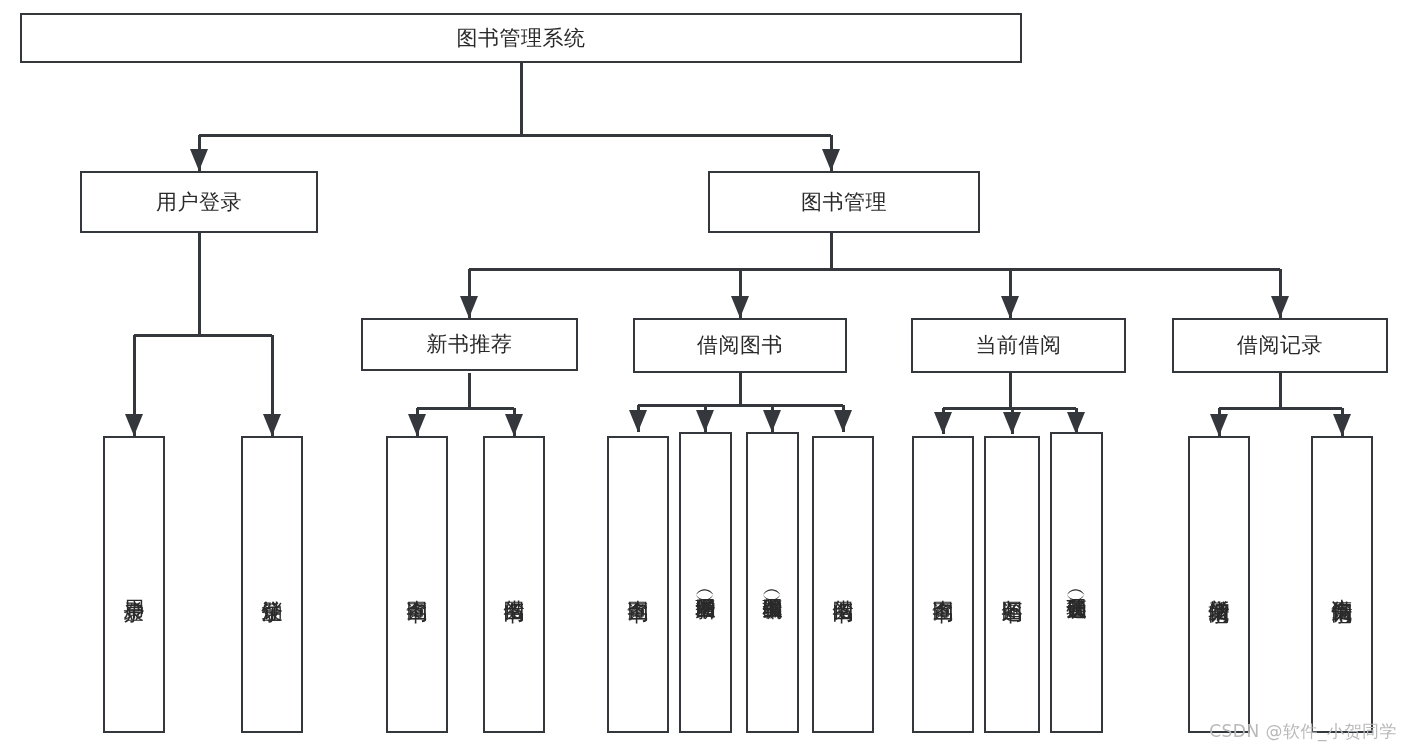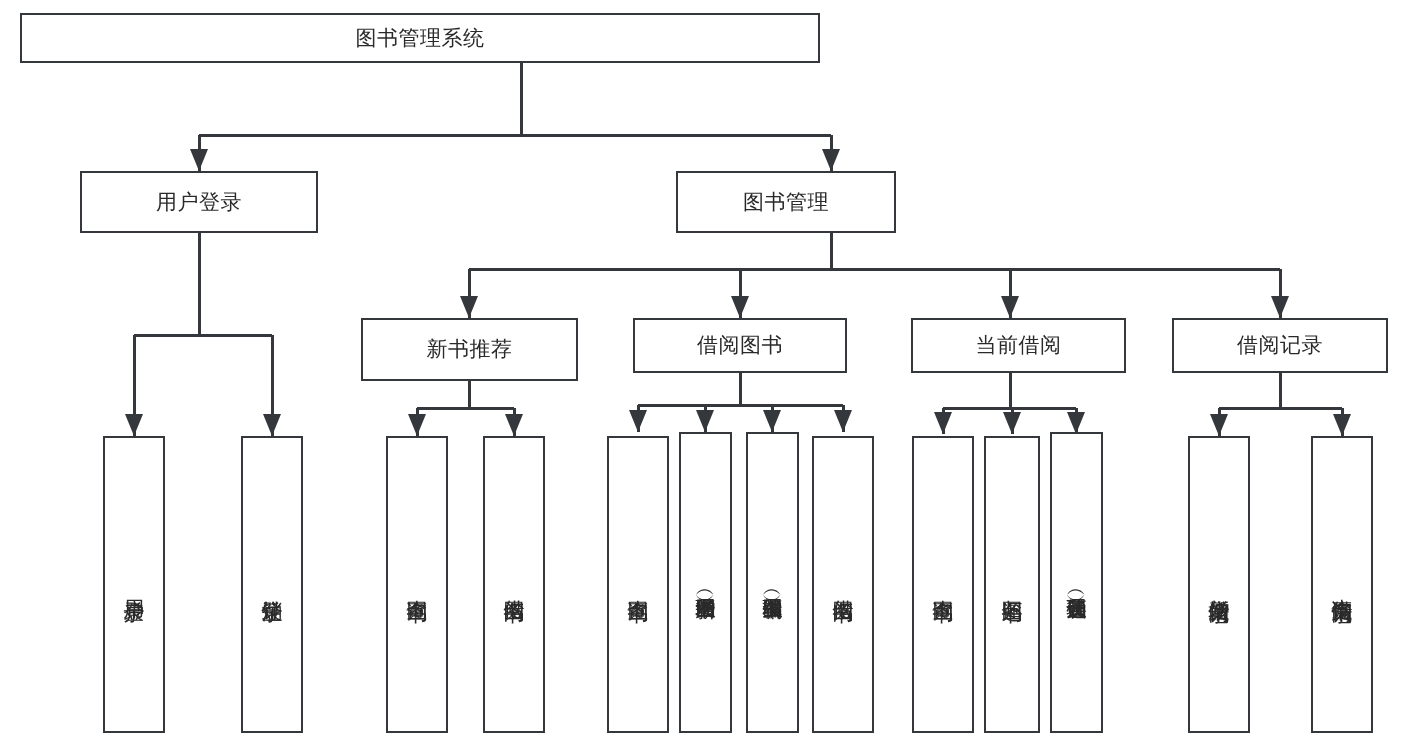--- a/index.html
+++ b/index.html
@@ -124,30 +124,30 @@
       <path d="M 1067 412 L 1085 412 L 1076 434 Z" fill="#34383c"></path>
       <line x1="1280" y1="373" x2="1280" y2="408" stroke="#34383c" stroke-width="3" shape-rendering="crispEdges"></line>
       <line x1="1219" y1="408" x2="1342" y2="408" stroke="#34383c" stroke-width="3" shape-rendering="crispEdges"></line>
       <line x1="1219" y1="408" x2="1219" y2="436" stroke="#34383c" stroke-width="3" shape-rendering="crispEdges"></line>
       <path d="M 1210 414 L 1228 414 L 1219 436 Z" fill="#34383c"></path>
       <line x1="1342" y1="408" x2="1342" y2="436" stroke="#34383c" stroke-width="3" shape-rendering="crispEdges"></line>
       <path d="M 1333 414 L 1351 414 L 1342 436 Z" fill="#34383c"></path>
     </svg>
 
   <div id="nodes-layer">
-      <div class="node horiz" style="left: 20px; top: 13px; width: 800px; height: 50px;">
+      <div class="node horiz" style="left: 20px; top: 13px; width: 1002px; height: 50px;">
         <span class="label">图书管理系统</span>
       </div>
       <div class="node horiz" style="left: 80px; top: 171px; width: 238px; height: 62px;">
         <span class="label">用户登录</span>
       </div>
-      <div class="node horiz" style="left: 676px; top: 171px; width: 220px; height: 62px;">
+      <div class="node horiz" style="left: 708px; top: 171px; width: 272px; height: 62px;">
         <span class="label">图书管理</span>
       </div>
-      <div class="node horiz" style="left: 361px; top: 318px; width: 217px; height: 63px;">
+      <div class="node horiz" style="left: 361px; top: 318px; width: 217px; height: 53px;">
         <span class="label">新书推荐</span>
       </div>
       <div class="node horiz" style="left: 633px; top: 318px; width: 214px; height: 55px;">
         <span class="label">借阅图书</span>
       </div>
       <div class="node horiz" style="left: 903px; top: 318px; width: 215px; height: 55px; margin-left: 8px;">
         <span class="label">当前借阅</span>
       </div>
       <div class="node horiz" style="left: 1172px; top: 318px; width: 216px; height: 55px;">
         <span class="label">借阅记录</span>
@@ -186,14 +186,15 @@
         <span class="label">确认归还（管理员）</span>
       </div>
       <div class="node vert" style="left: 1188px; top: 436px; width: 62px; height: 297px;">
         <span class="label">新增借阅记录</span>
       </div>
       <div class="node vert" style="left: 1311px; top: 436px; width: 62px; height: 297px;">
         <span class="label">查询借阅记录</span>
       </div>
     </div>
 
+  <div id="watermark">CSDN @软件_小贺同学</div>
 
 </div>
 
 </body></html>

